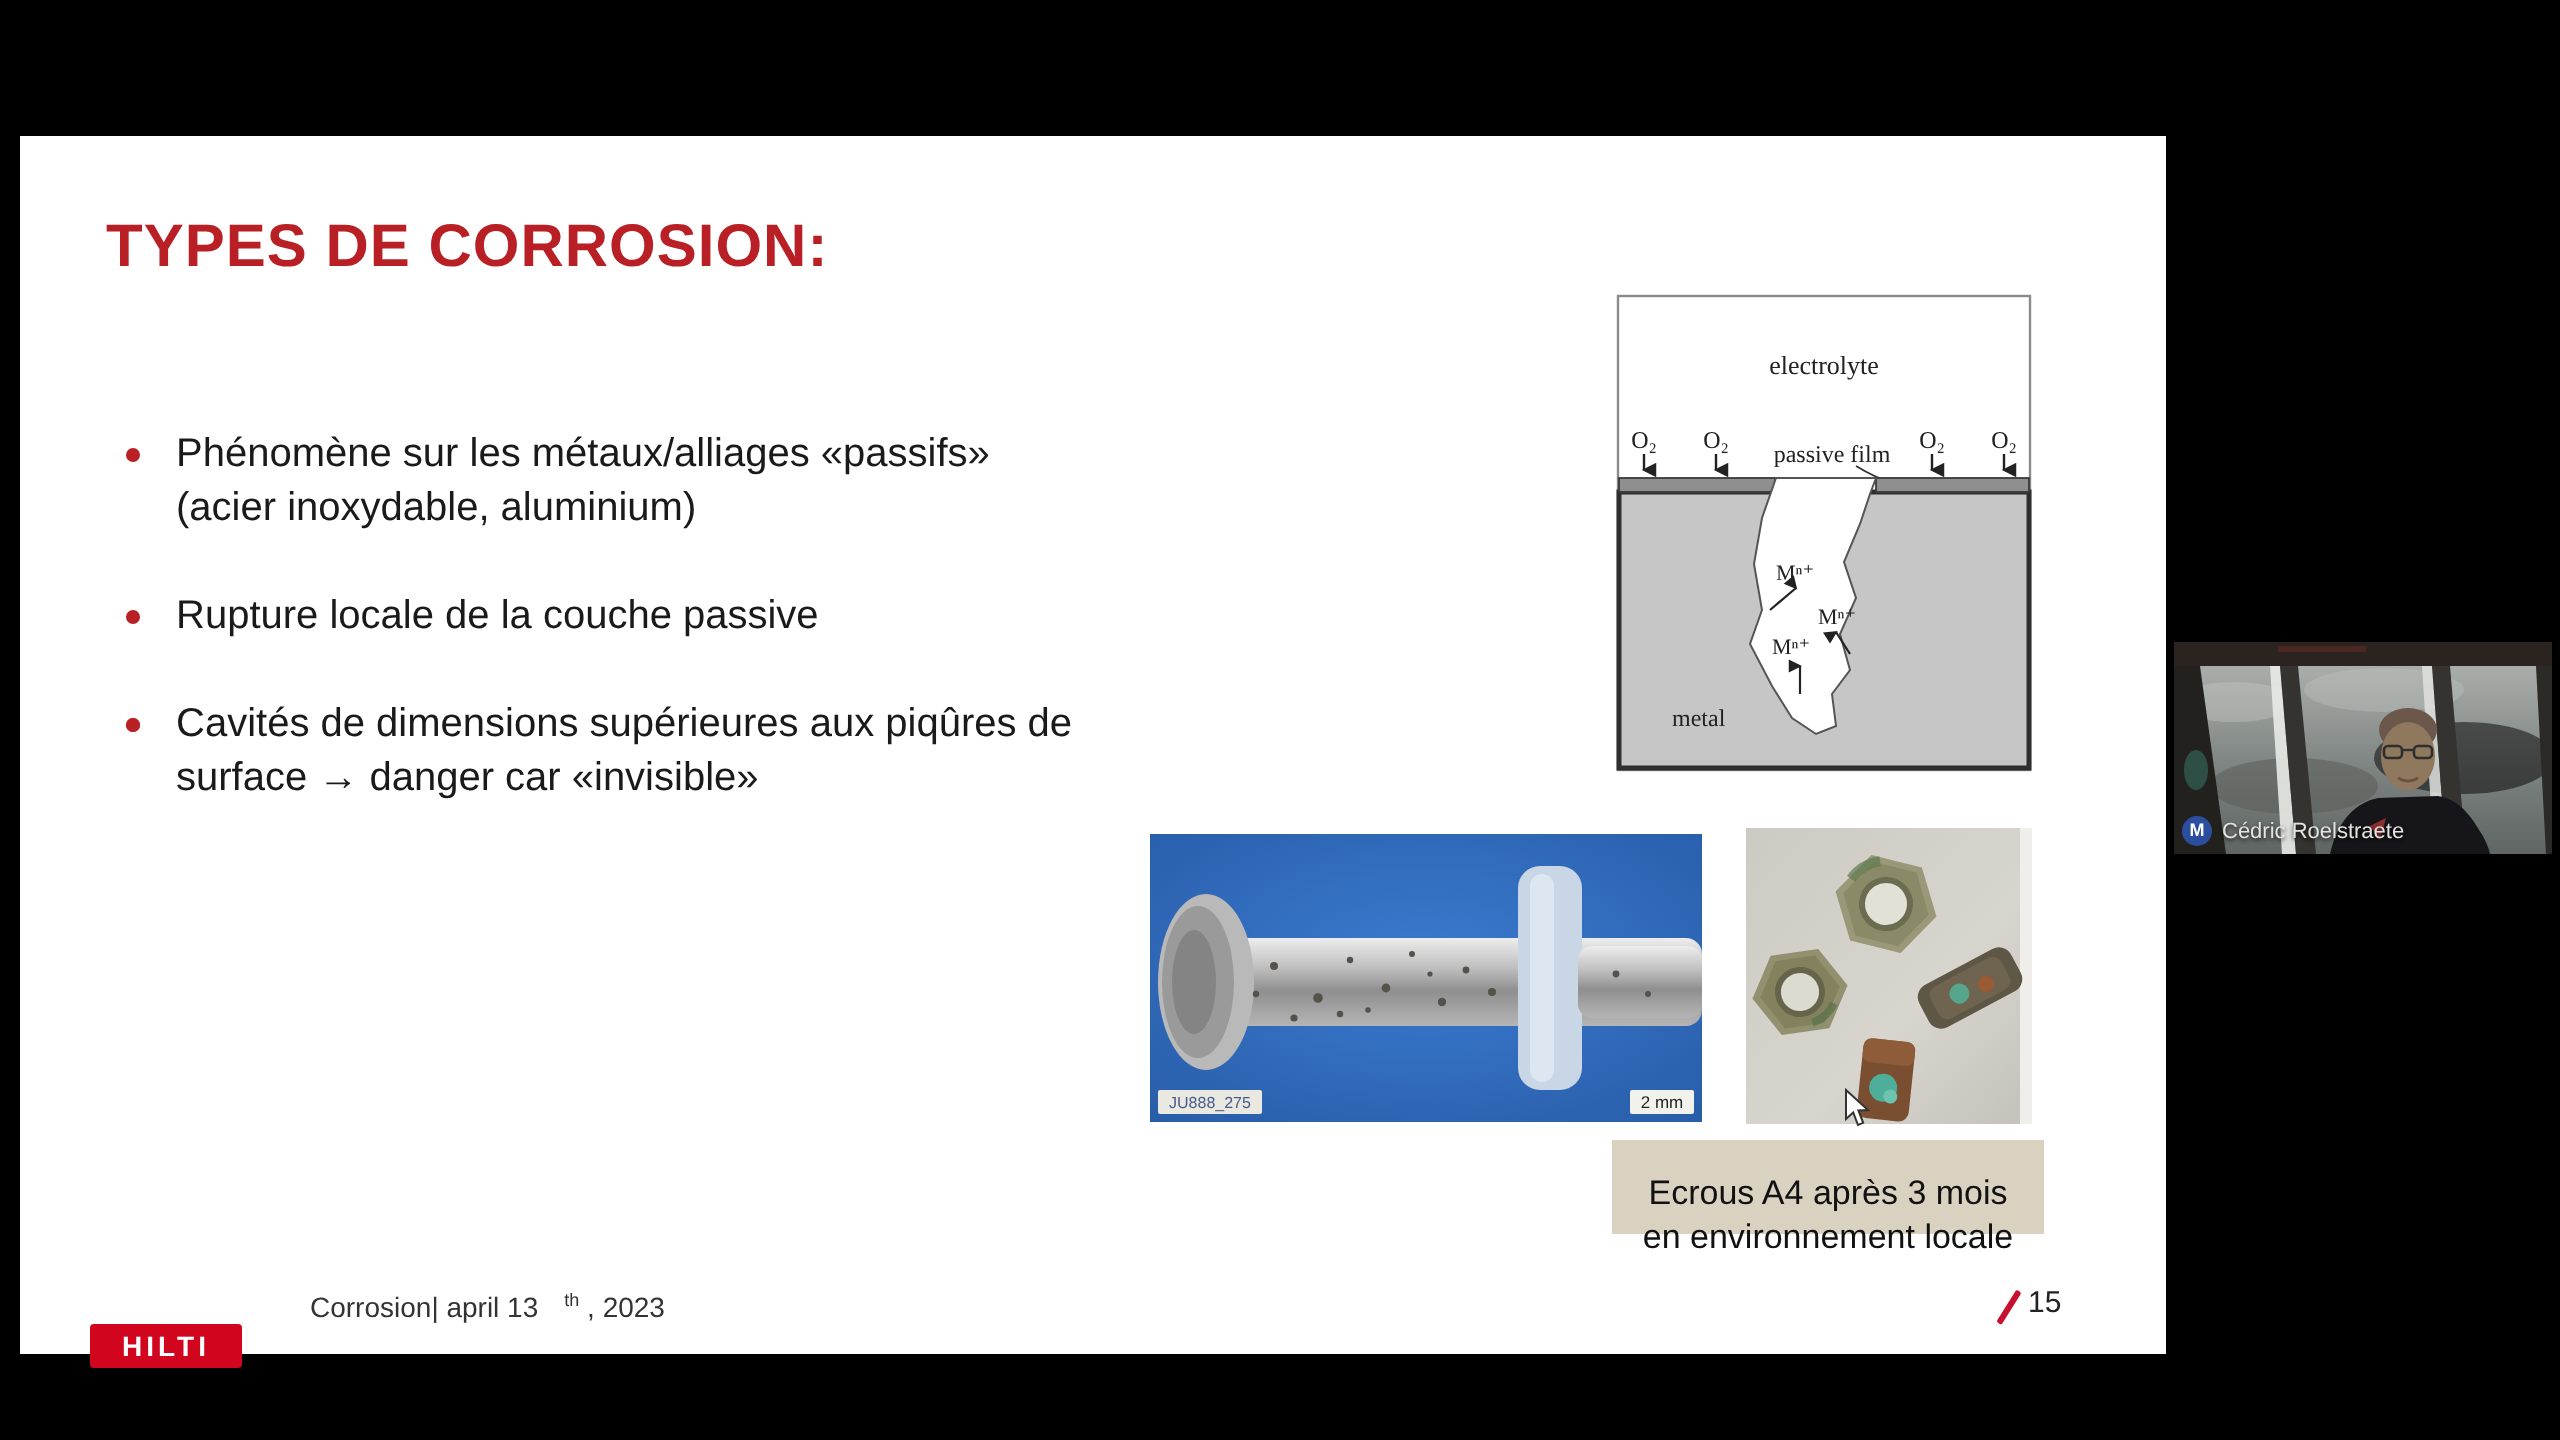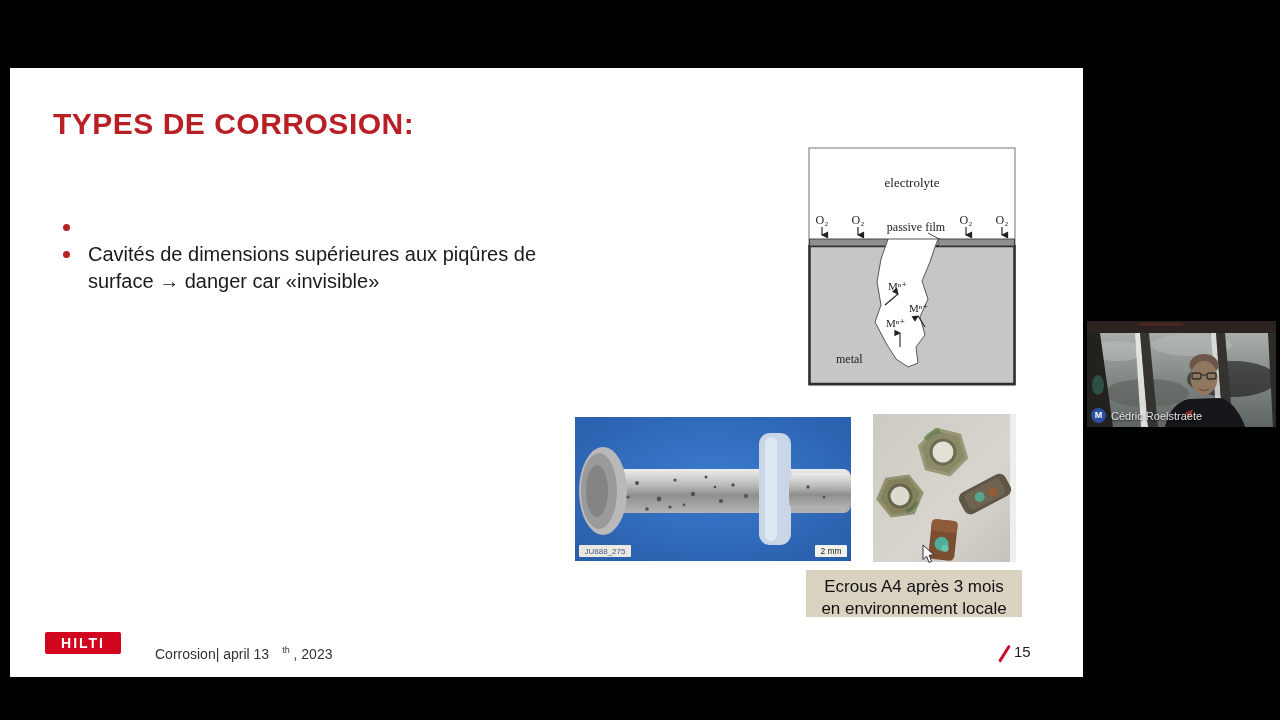--- a/index.html
+++ b/index.html
@@ -23,24 +23,24 @@
 
   
   .pit-diagram { position:absolute; left:798px; top:79px; width:208px; height:239px; }
 
   
   .bolt-photo { position:absolute; left:565px; top:349px; width:276px; height:144px; }
   .nuts-photo { position:absolute; left:863px; top:346px; width:143px; height:148px; }
 
   .caption-box { position:absolute; left:796px; top:502px; width:216px; height:47px;
                  background:#d9d2c0; color:#111; font-size:17px; line-height:22px;
-                 text-align:center; padding-top:6px; }
-
-  
-  .hilti-logo { position:absolute; left:35px; top:564px; width:76px; height:22px;
+                 text-align:center; padding-top:16px; }
+
+  
+  .hilti-logo { position:absolute; left:35px; top:594px; width:76px; height:22px;
                 background:#d2051e; color:#fff; font-weight:800; font-size:14px;
                 letter-spacing:2px; text-align:center; line-height:22px;
                 border-radius:2px; }
   .footer-date { position:absolute; left:145px; top:577px; font-size:14px;
                  color:#333; }
   .footer-date sup { font-size:9px;padding-left:13px; }
   .page-slash { position:absolute; left:993px; top:576px; width:2.5px; height:19px;
                 background:#c8102e; transform:rotate(32deg); border-radius:1px; }
   .page-number { position:absolute; left:1004px; top:575px; font-size:15px; color:#222; }
 
@@ -63,20 +63,28 @@
 
 <div id="stage">
 
   <div class="slide">
 
     <div class="slide-title">
       <div>TYPES DE CORROSION:</div>
     </div>
 
     <ul class="bullets">
+      <li>
+        <span class="bullet-dot"></span>
+        <span>Phénomène sur les métaux/alliages «passifs» (acier inoxydable, aluminium)</span>
+      </li>
+      <li>
+        <span class="bullet-dot"></span>
+        <span>Rupture locale de la couche passive</span>
+      </li>
       <li>
         <span class="bullet-dot"></span>
       </li>
       <li>
         <span class="bullet-dot"></span>
         <span>Cavités de dimensions supérieures aux piqûres de surface → danger car «invisible»</span>
       </li>
     </ul>
 
     <svg class="pit-diagram" viewBox="0 0 208 239" font-family="Liberation Serif, DejaVu Serif, serif">

